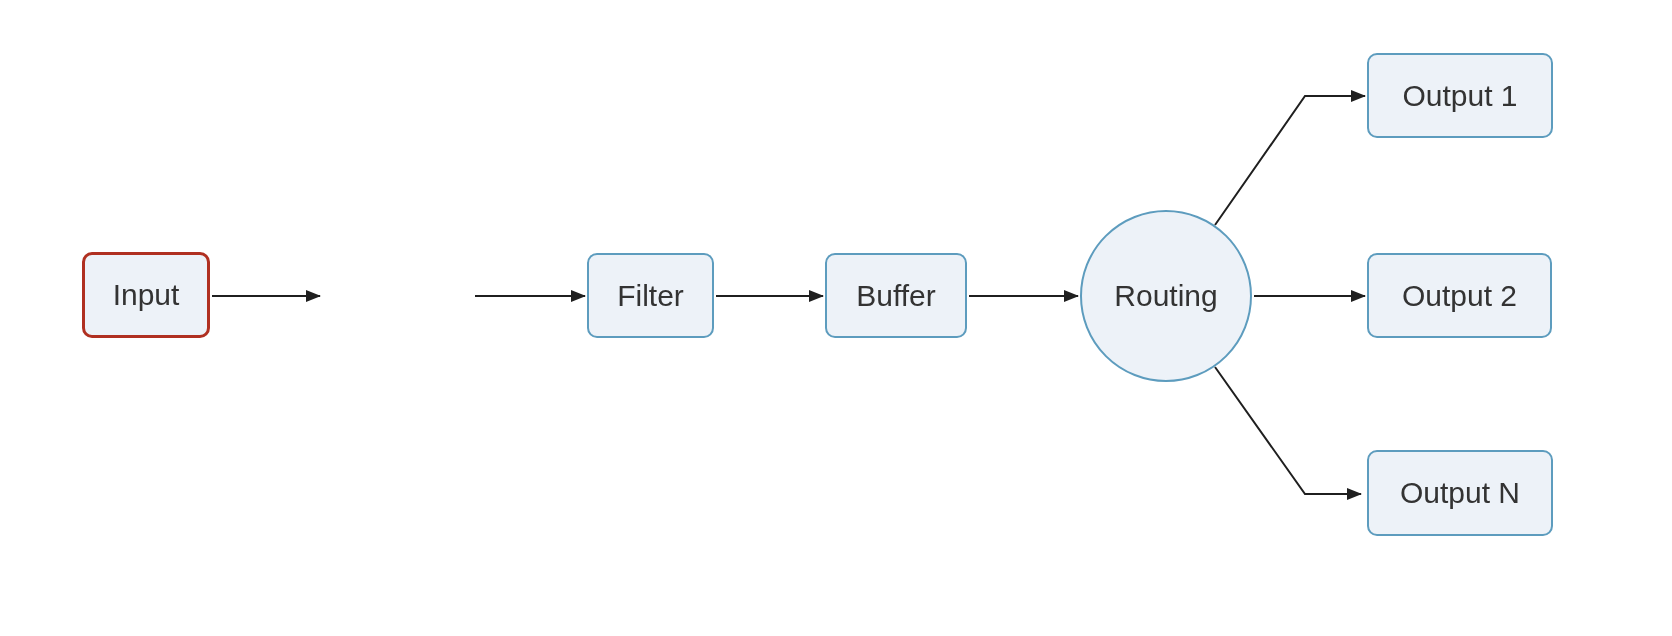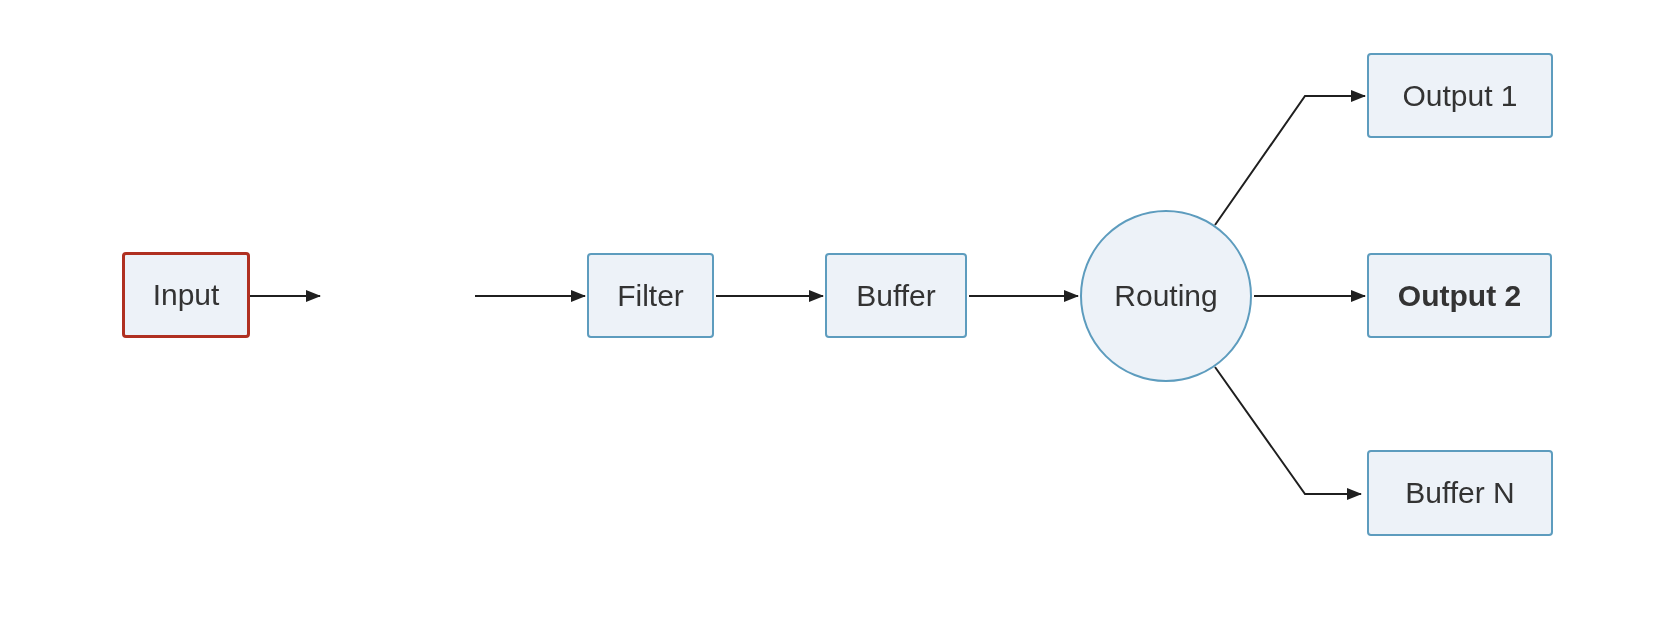--- a/index.html
+++ b/index.html
@@ -21,40 +21,40 @@
     width: 1672px;
     height: 636px;
   }
   .node {
     position: absolute;
     display: flex;
     align-items: center;
     justify-content: center;
     background: #EDF2F8;
     border: 2.5px solid #5D9CBE;
-    border-radius: 4px;
+    border-radius: 10px;
     color: #333333;
     font-size: 30px;
     line-height: 1;
     box-sizing: border-box;
     white-space: nowrap;
   }
   .node--input {
     border: 3.5px solid #B03021;
-    left: 82px;  top: 252px; width: 128px; height: 86px; margin-left: 40px;
+    left: 82px;  top: 252px; width: 128px; height: 86px;
   }
   .node--parser  { left: 322px;  top: 253px; width: 151px; height: 86px; }
   .node--filter  { left: 587px;  top: 253px; width: 127px; height: 85px; justify-content: center; }
   .node--buffer  { left: 825px;  top: 253px; width: 142px; height: 85px; }
   .node--routing {
     left: 1080px; top: 210px; width: 172px; height: 172px;
     border-radius: 50%;
   }
   .node--output1 { left: 1367px; top: 53px;  width: 186px; height: 85px; }
-  .node--output2 { left: 1367px; top: 253px; width: 185px; height: 85px; font-weight: bold; }
+  .node--output2 { left: 1367px; top: 253px; width: 185px; height: 85px; }
   .node--outputn { left: 1367px; top: 450px; width: 186px; height: 86px; }
 </style>
 </head>
 <body>
 
 <div class="canvas">
 
   <svg class="edges" viewBox="0 0 1672 636" xmlns="http://www.w3.org/2000/svg">
     <defs>
       <marker id="arrow" markerUnits="userSpaceOnUse" markerWidth="15" markerHeight="12" refX="14" refY="6" orient="auto">
@@ -91,16 +91,16 @@
 
   <div class="node node--output1">
     <span>Output 1</span>
   </div>
 
   <div class="node node--output2">
     <span>Output 2</span>
   </div>
 
   <div class="node node--outputn">
-    <span>Buffer N</span>
+    <span>Output N</span>
   </div>
 
 </div>
 
 </body></html>

